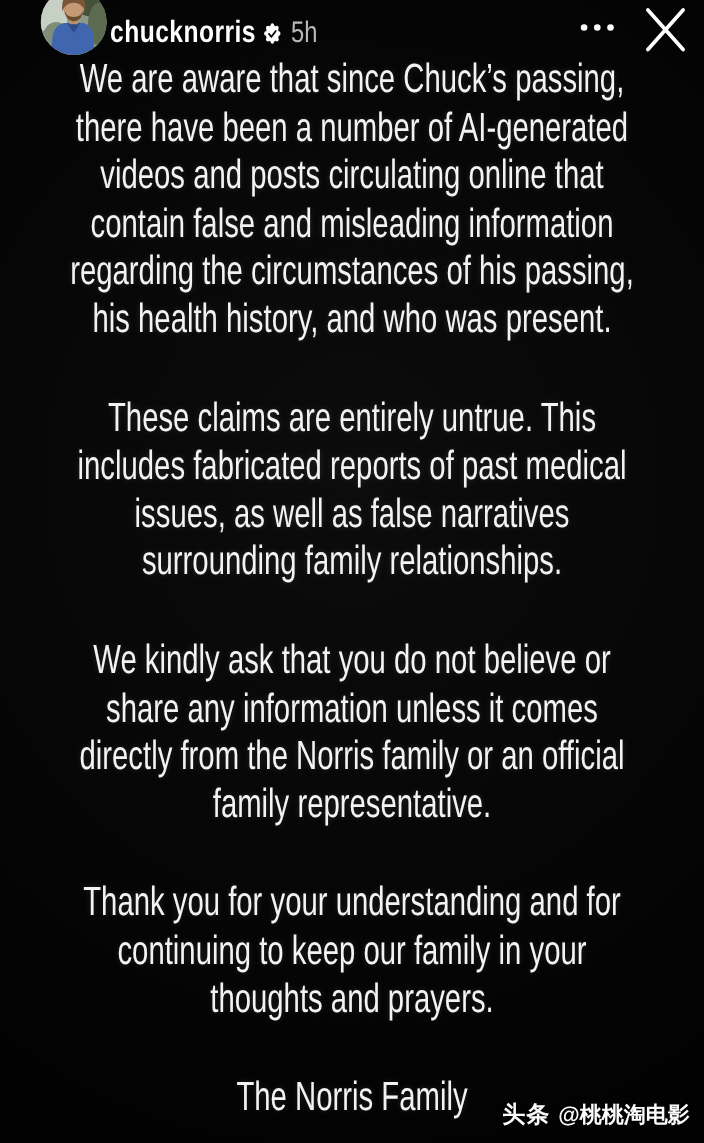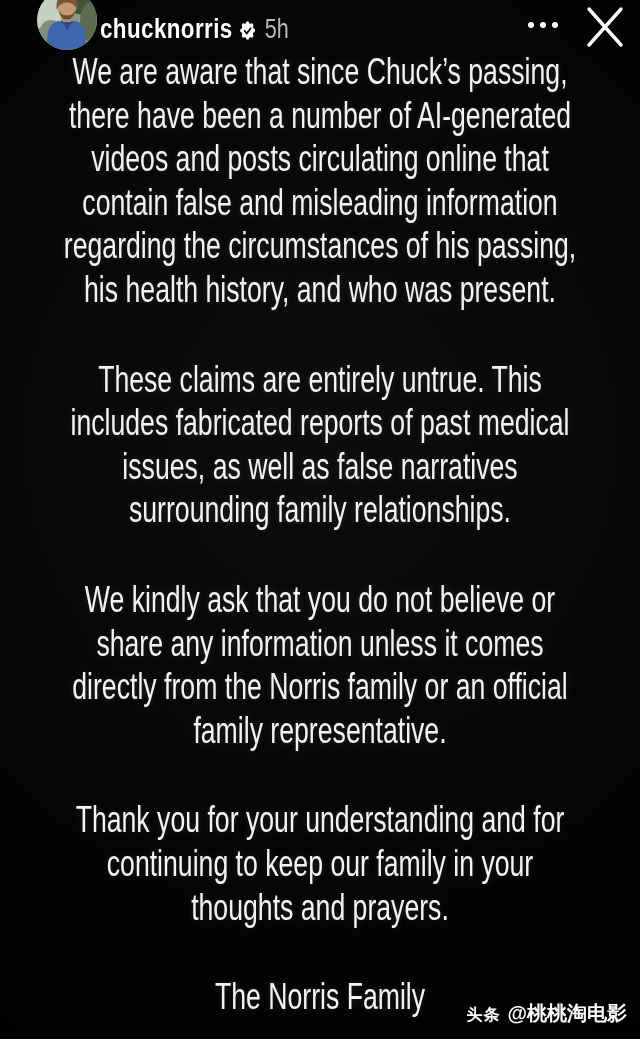--- a/index.html
+++ b/index.html
@@ -113,21 +113,21 @@
   .watermark {
     position: absolute;
     right: 13px;
     bottom: 12px;
     display: flex;
     align-items: baseline;
     gap: 7px;
     color: #fbfbfb;
     text-shadow: 0 0 3px rgba(0,0,0,0.6);
   }
-  .wm-brand { font-size: 16px; font-weight: bold; letter-spacing: 1px; }
+  .wm-brand { font-size: 21px; font-weight: bold; letter-spacing: 1px; }
   .wm-handle { font-size: 20px; font-weight: bold; }
 </style>
 </head>
 <body>
 
 <div class="story">
 
   <div class="header">
 
     <div class="avatar">

